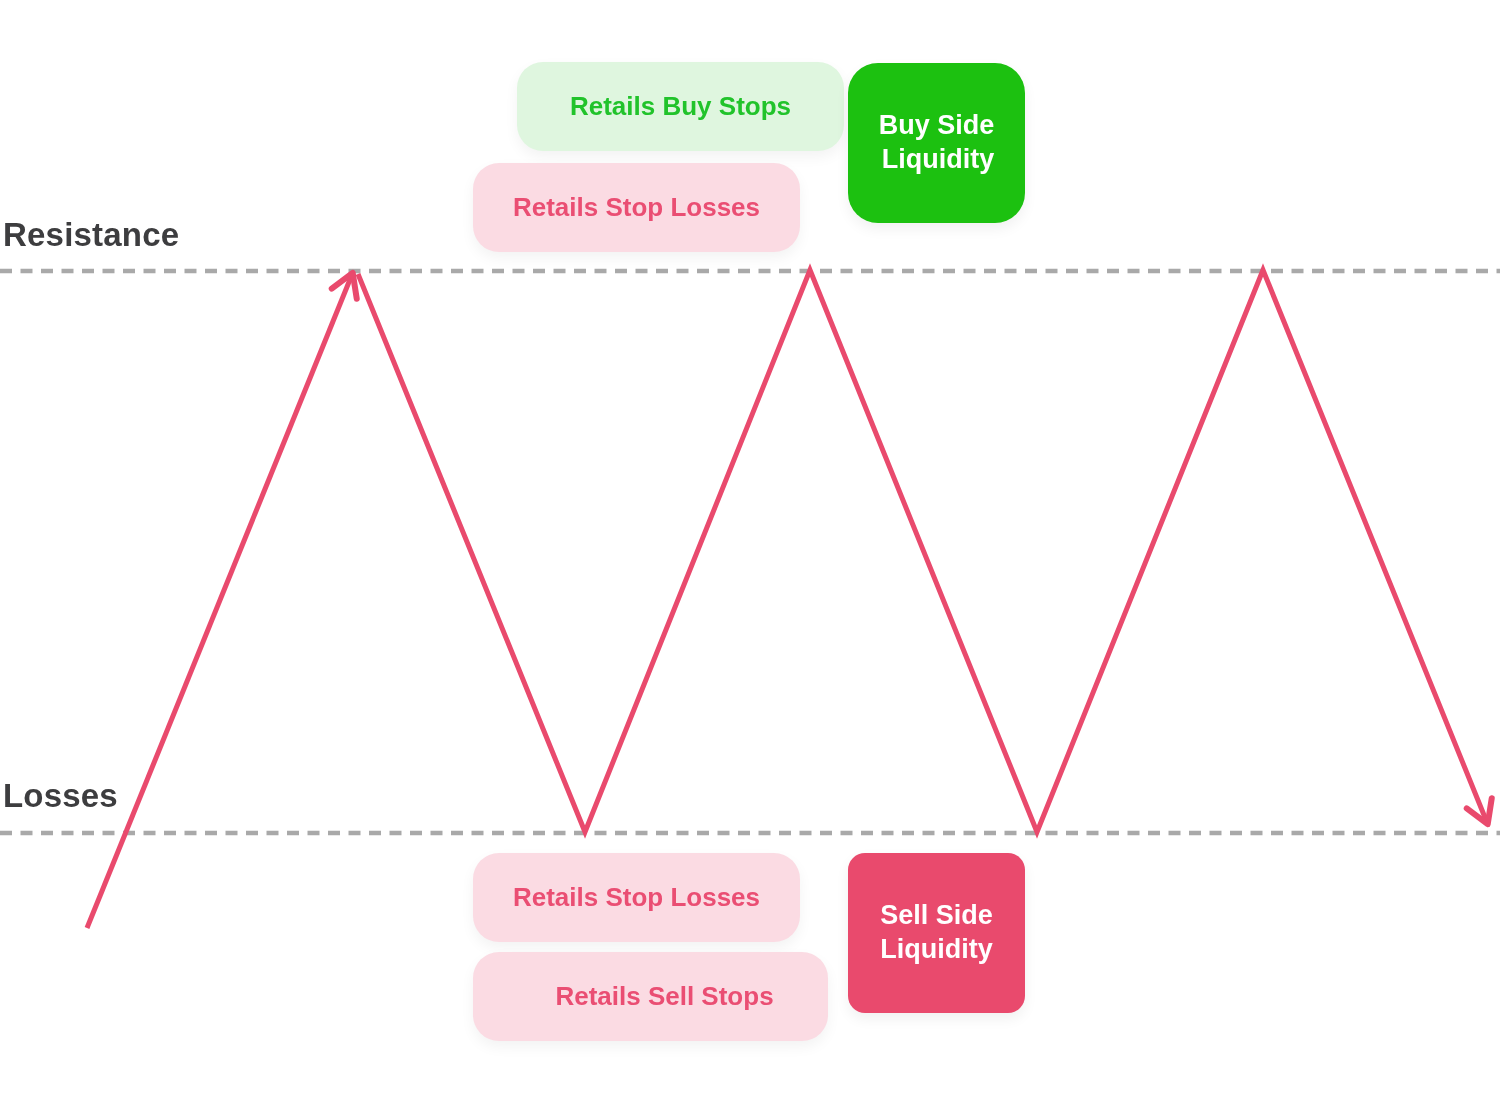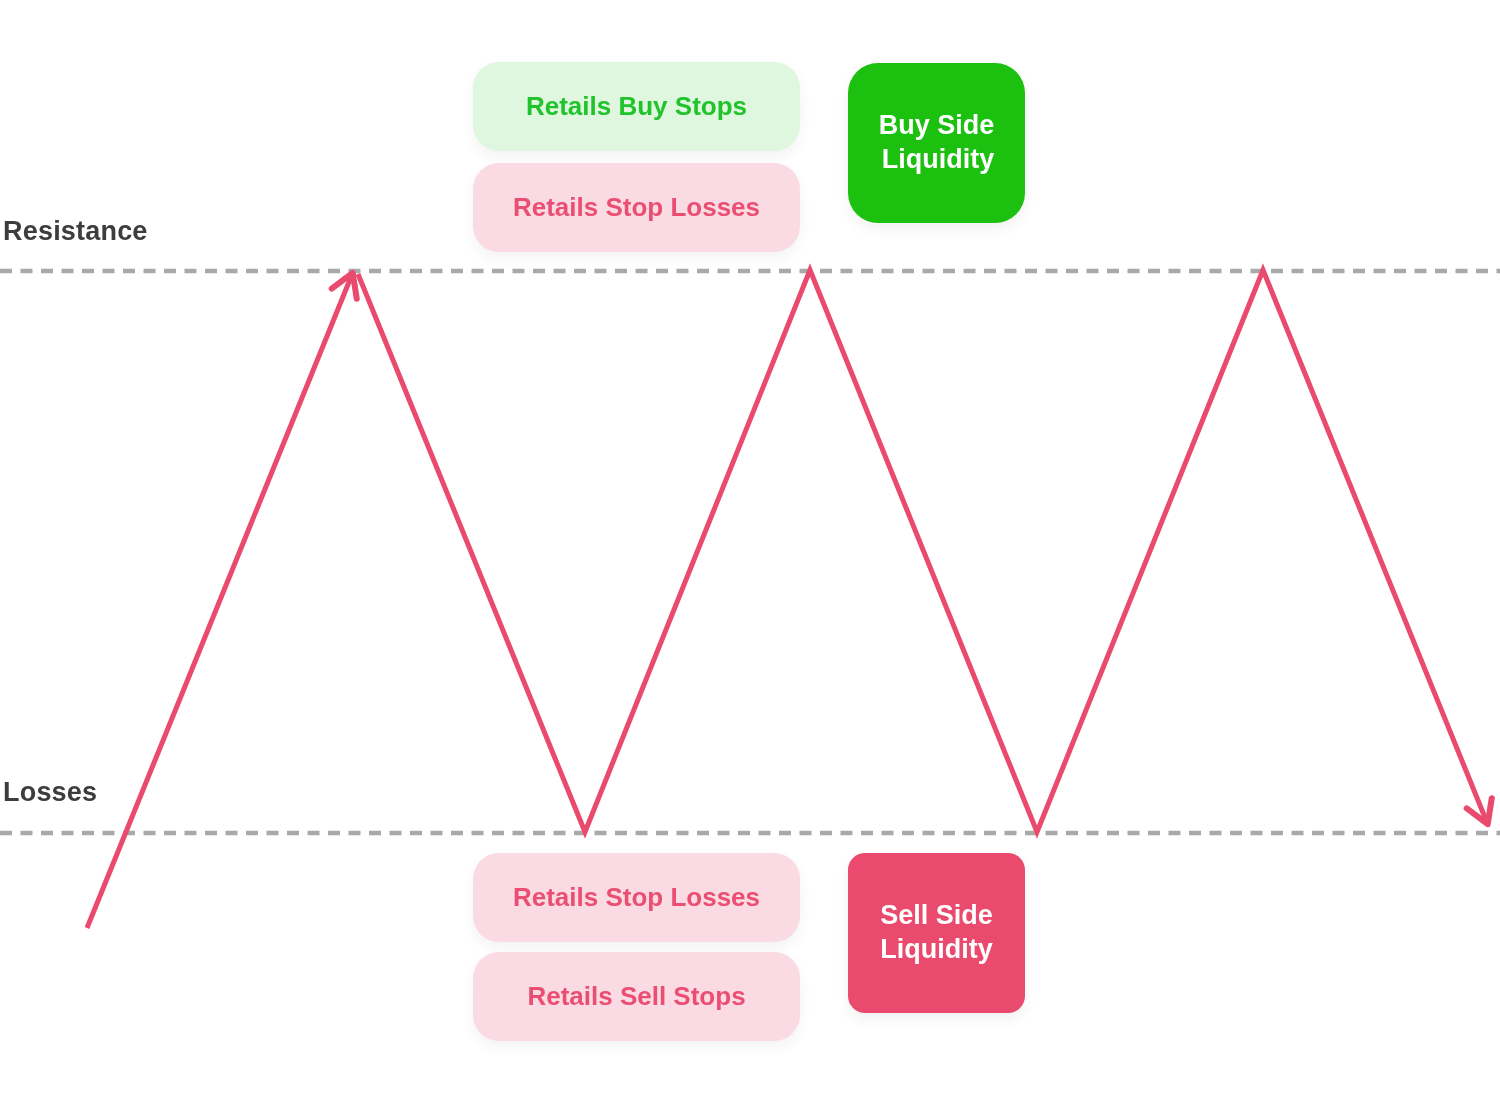--- a/index.html
+++ b/index.html
@@ -28,46 +28,46 @@
     fill: none;
     stroke-linejoin: miter;
   }
   .arrow-head {
     stroke: var(--pink, #e94a6d);
     fill: none;
   }
   .level-label {
     position: absolute;
     left: 3px;
-    font-size: 27px;
+    font-size: 33px;
     font-weight: 700;
     color: var(--label, #3d3d3f);
     letter-spacing: 0.2px;
   }
   .resistance-label { top: 216px; }
   .support-label    { top: 777px; }
   .pill {
     position: absolute;
     left: 473px;
     width: 327px;
     height: 89px;
     border-radius: 26px;
     display: flex;
     align-items: center;
     justify-content: center;
     font-size: 26px;
     font-weight: 700;
     box-shadow: 0 6px 14px rgba(0,0,0,0.05);
   }
-  .pill-green { background: var(--light-green, #dff6df); color: var(--green-text, #21c32b); }
+  .pill-green { background: var(--light-green, #dff6df); color: var(--green-text, #21c32b); margin-left: 44px; }
   .pill-pink  { background: var(--light-pink, #fbdbe3);  color: var(--pink-text, #ea4e73); }
   .pill-buy-stops         { top: 62px; }
   .pill-stop-losses-top   { top: 163px; }
   .pill-stop-losses-bottom{ top: 853px; }
-  .pill-sell-stops        { top: 952px; }
+  .pill-sell-stops        { top: 952px; padding-left: 28px; }
   .liquidity-box {
     position: absolute;
     left: 848px;
     width: 177px;
     height: 160px;
     border-radius: 30px;
     display: flex;
     align-items: center;
     justify-content: center;
     text-align: right;

